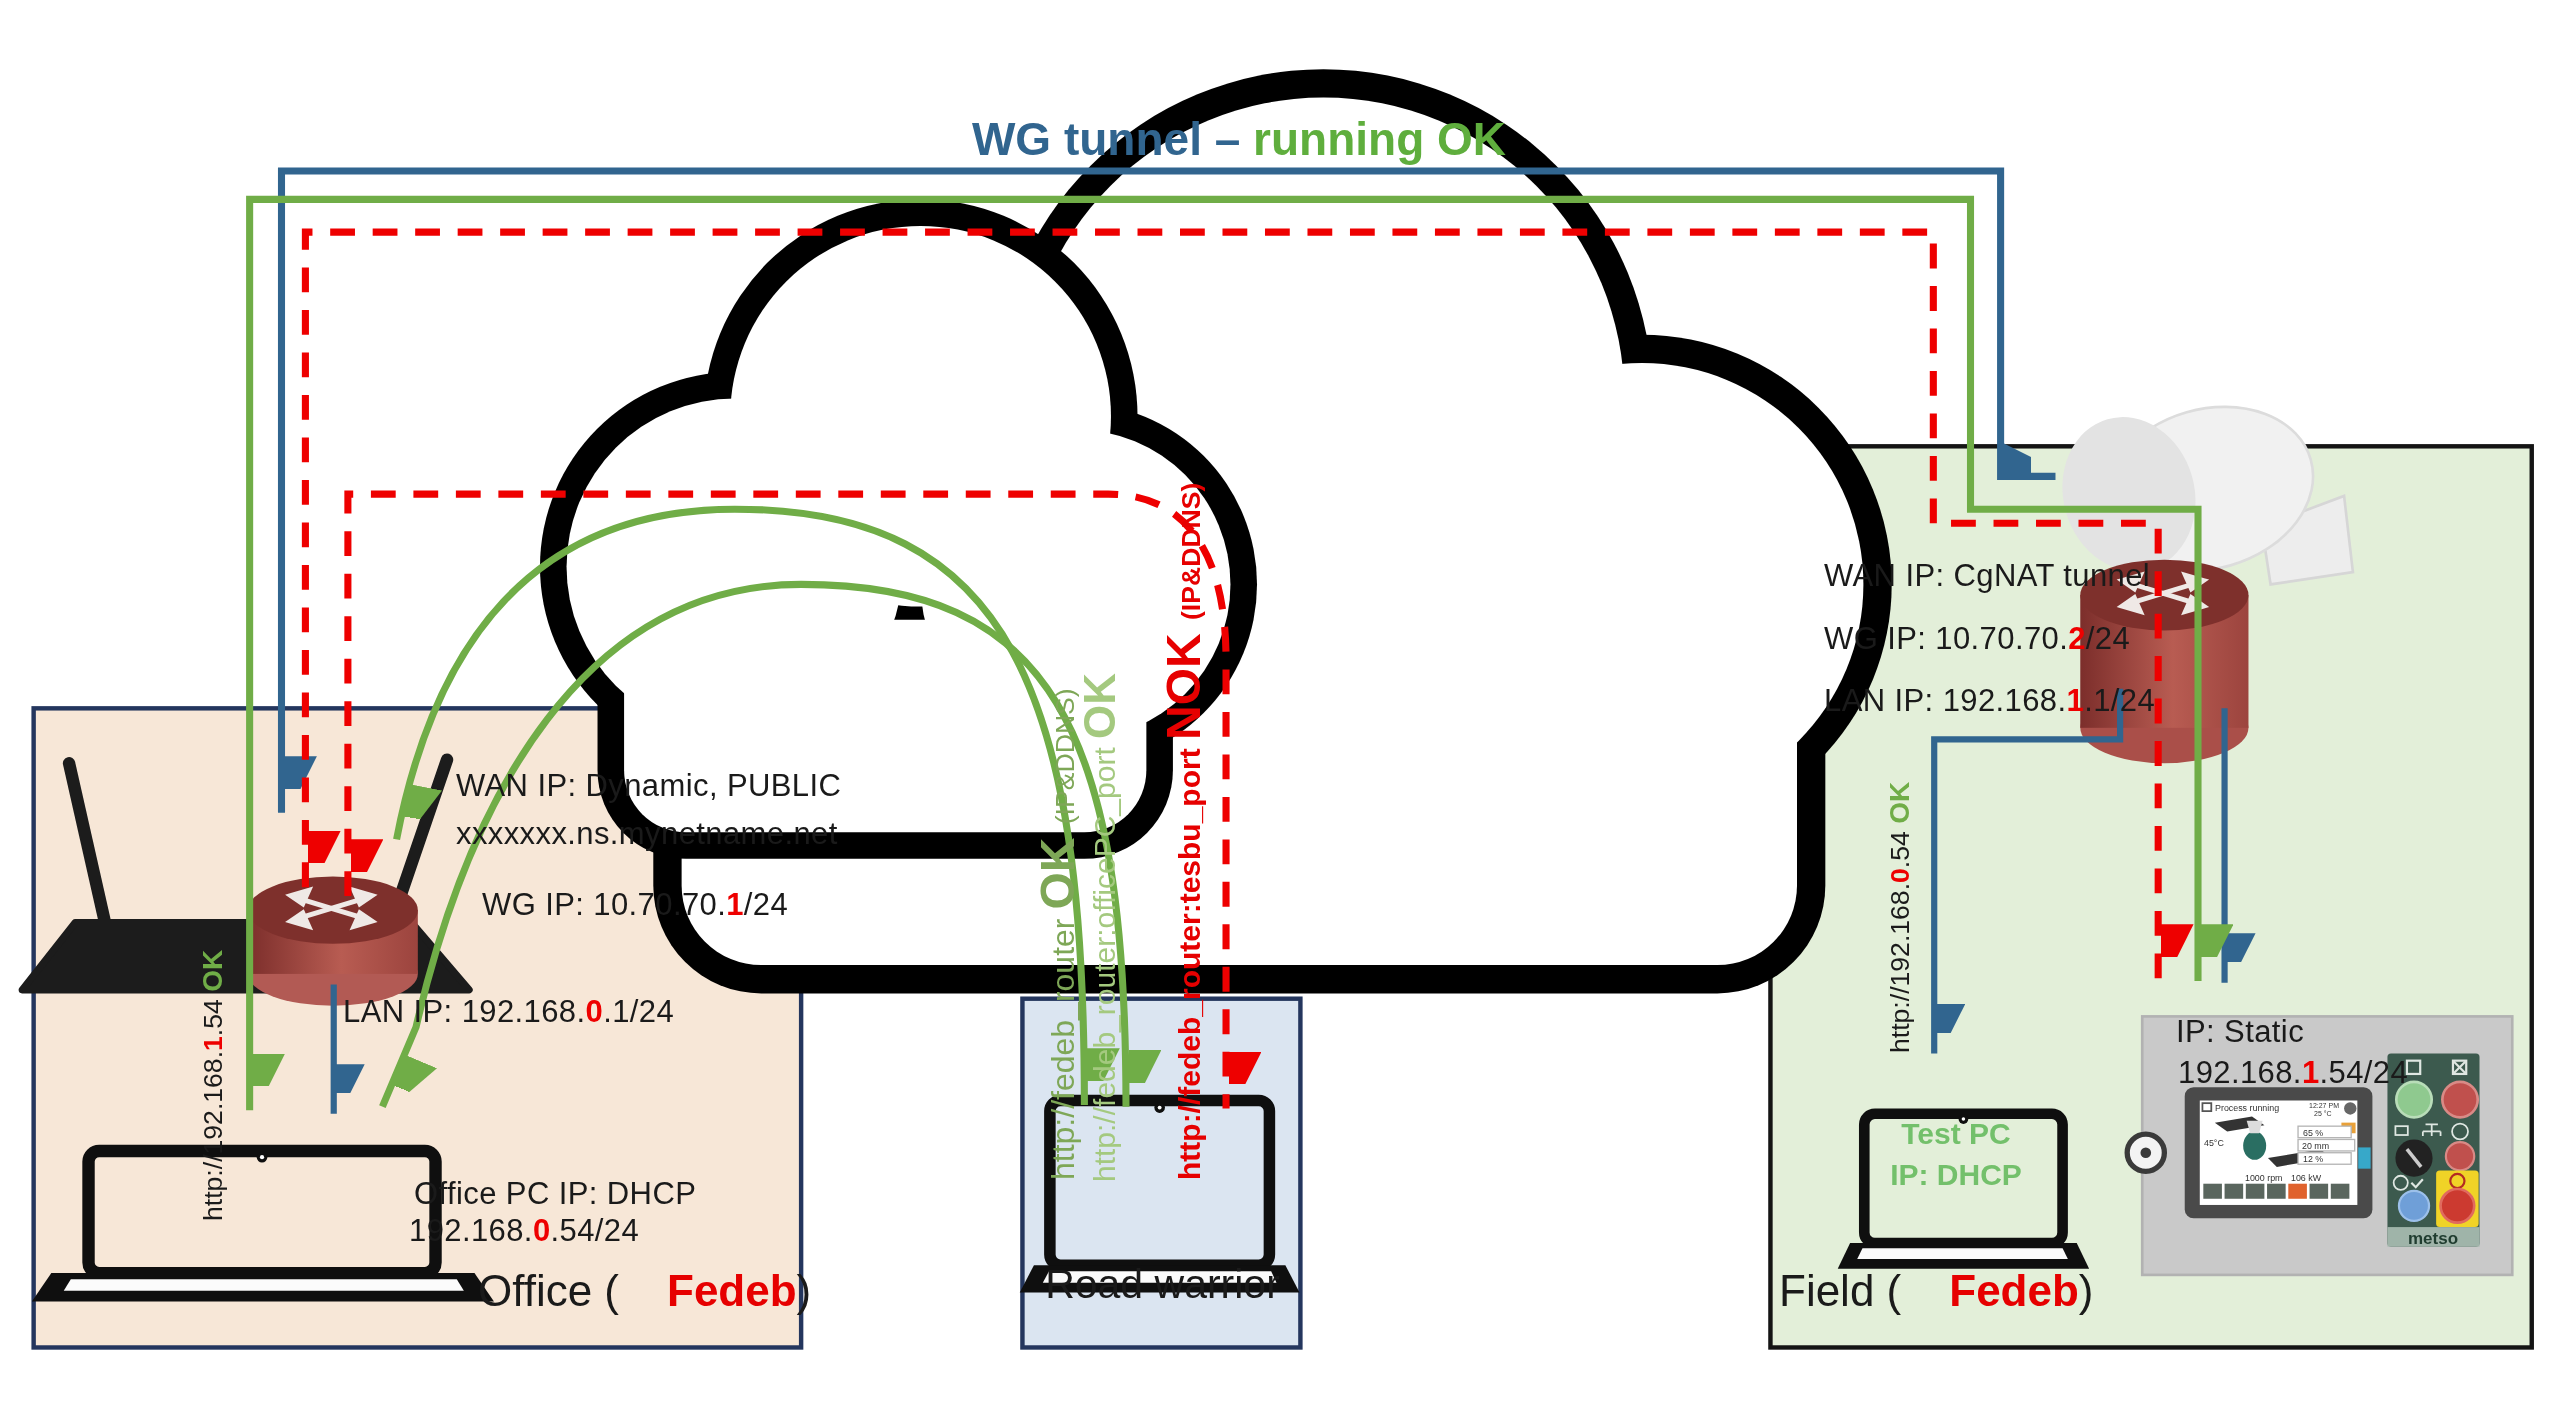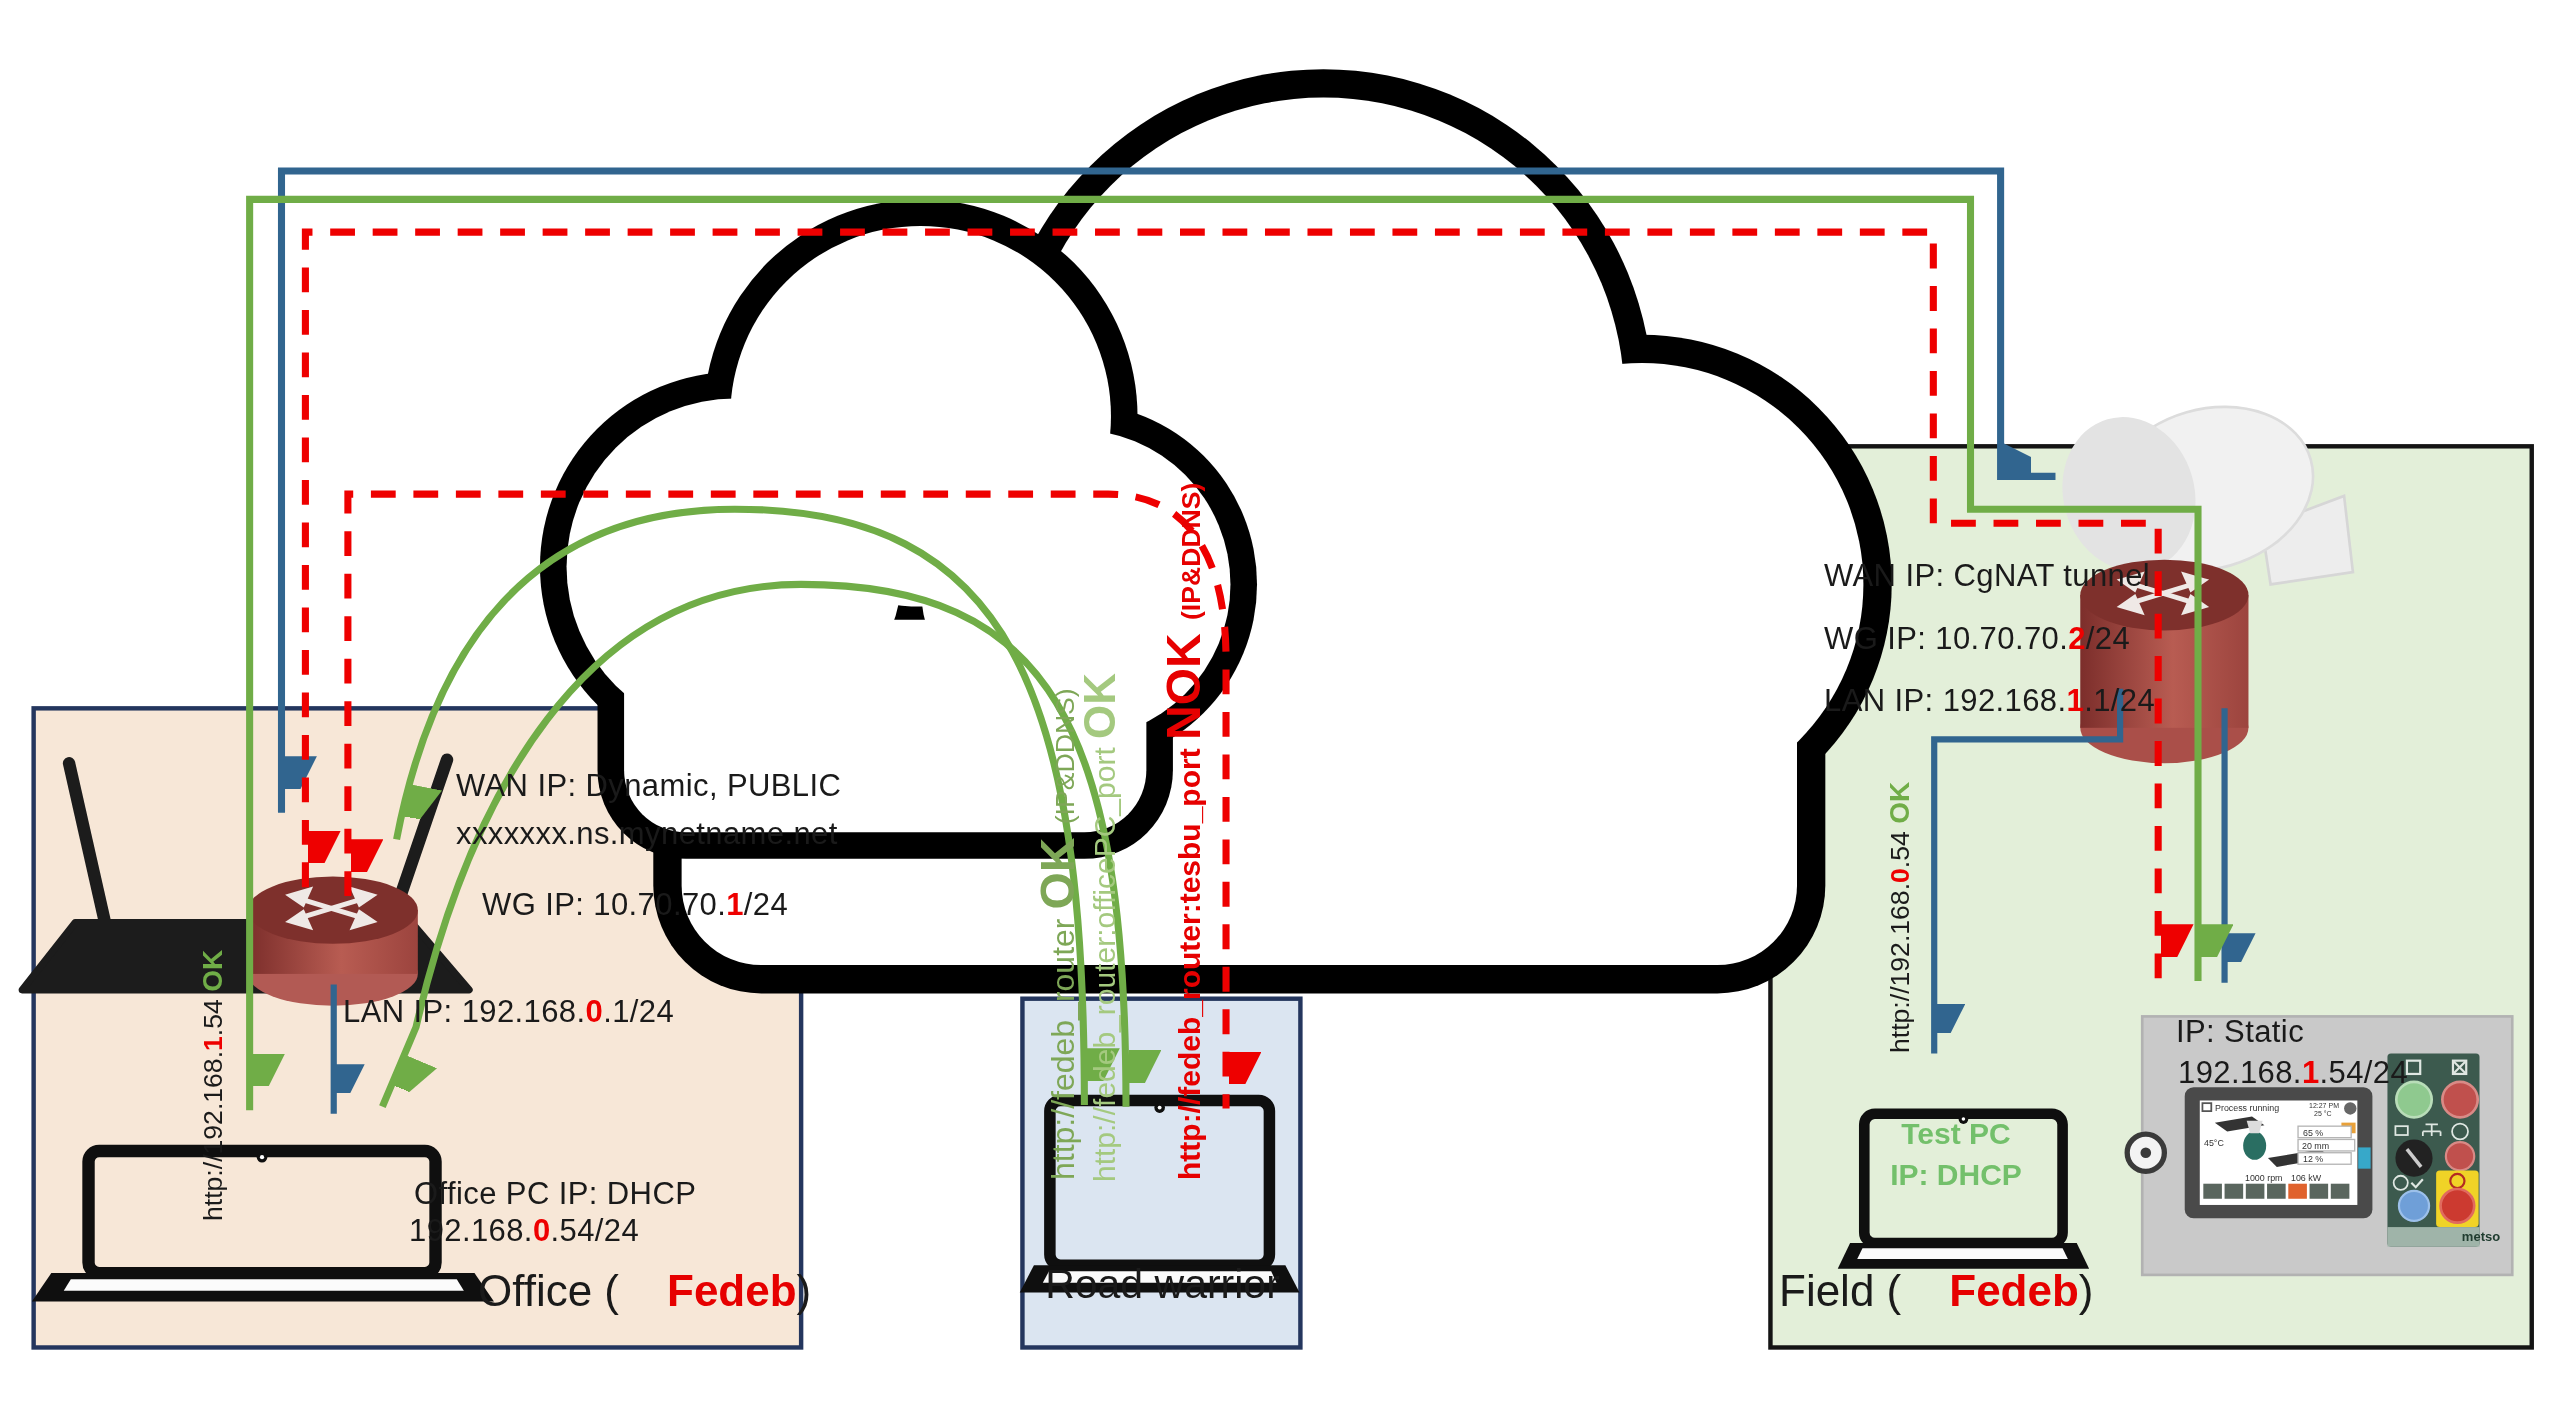--- a/index.html
+++ b/index.html
@@ -19,21 +19,21 @@
   .probe-g1{font-size:32px;color:#7ea757;}
   .probe-g1 .big{font-size:48px;font-weight:bold;}
   .probe-g1 .note{font-size:26.6px;}
   .probe-g2{font-size:30px;color:#a4c97f;}
   .probe-g2 .big{font-size:44px;font-weight:bold;}
   .probe-r{font-size:30px;color:#e60000;font-weight:bold;}
   .probe-r .big{font-size:48px;}
   .probe-r .note{font-size:26.6px;}
   .tpc{font-size:30px;font-weight:bold;color:#73c06b;text-align:center;width:172px;}
   .hmi-tiny{font-size:8.9px;color:#333;}
-  .hmi-brand{font-size:13px;font-weight:bold;color:#203d30;text-align:center;width:92px;padding-left:48px;}
+  .hmi-brand{font-size:17px;font-weight:bold;color:#203d30;text-align:center;width:92px;}
 </style>
 </head>
 <body>
 
 <div id="canvas">
 
 <svg width="2576" height="1422" viewBox="0 0 2910 1606" style="position:absolute;left:0;top:0;">
   <defs>
     <marker id="arB" markerWidth="4.6" markerHeight="4.6" refX="8" refY="5" orient="auto">
           <path d="M0,0 L10,5 L0,10 Z" fill="#31658f"></path>
@@ -201,20 +201,23 @@
   <path d="M2513 800 L2513 1110" fill="none" stroke="#31658f" stroke-width="7" marker-end="url(#arB)"></path>
 
   <path d="M282 1254 L282 225 L2226 225 L2226 575 L2483 575 L2483 1108" fill="none" stroke="#70ad47" stroke-width="8" marker-start="url(#arGs)" marker-end="url(#arG)"></path>
   <path d="M448 948 C490 730 600 575 830 575 C1140 575 1225 780 1225 1248" fill="none" stroke="#70ad47" stroke-width="8" marker-start="url(#arGs)" marker-end="url(#arG)"></path>
   <path d="M432 1250 L470 1160 C530 900 660 660 905 660 C1185 660 1272 820 1272 1250" fill="none" stroke="#70ad47" stroke-width="8" marker-start="url(#arGs)" marker-end="url(#arG)"></path>
 
   <path d="M345 1002 L345 262 L2184 262 L2184 591 L2438 591 L2438 1108" fill="none" stroke="#ee0000" stroke-width="8" stroke-dasharray="28 20" marker-start="url(#arRs)" marker-end="url(#arR)"></path>
   <path d="M393 1012 L393 558 L1252 558 C1340 558 1385 625 1385 745 L1385 1252" fill="none" stroke="#ee0000" stroke-width="8" stroke-dasharray="28 20" marker-start="url(#arRs)" marker-end="url(#arR)"></path>
 </svg>
 
+<div class="abs title" style="left:929px;top:112px;width:620px;text-align:center;">
+  <span>WG tunnel – </span><span class="ok2">running OK</span>
+</div>
 
 <div class="abs ip" style="left:456px;top:768px;">WAN IP: Dynamic, PUBLIC</div>
 <div class="abs ip" style="left:456px;top:816px;">xxxxxxx.ns.mynetname.net</div>
 <div class="abs ip" style="left:482px;top:887px;">
   <span>WG IP: 10.70.70.</span><span class="hl">1</span><span>/24</span>
 </div>
 <div class="abs ip" style="left:343px;top:970px;margin-top:24px;">
   <span>LAN IP: 192.168.</span><span class="hl">0</span><span>.1/24</span>
 </div>
 <div class="abs ip" style="left:414px;top:1176px;">Office PC IP: DHCP</div>

